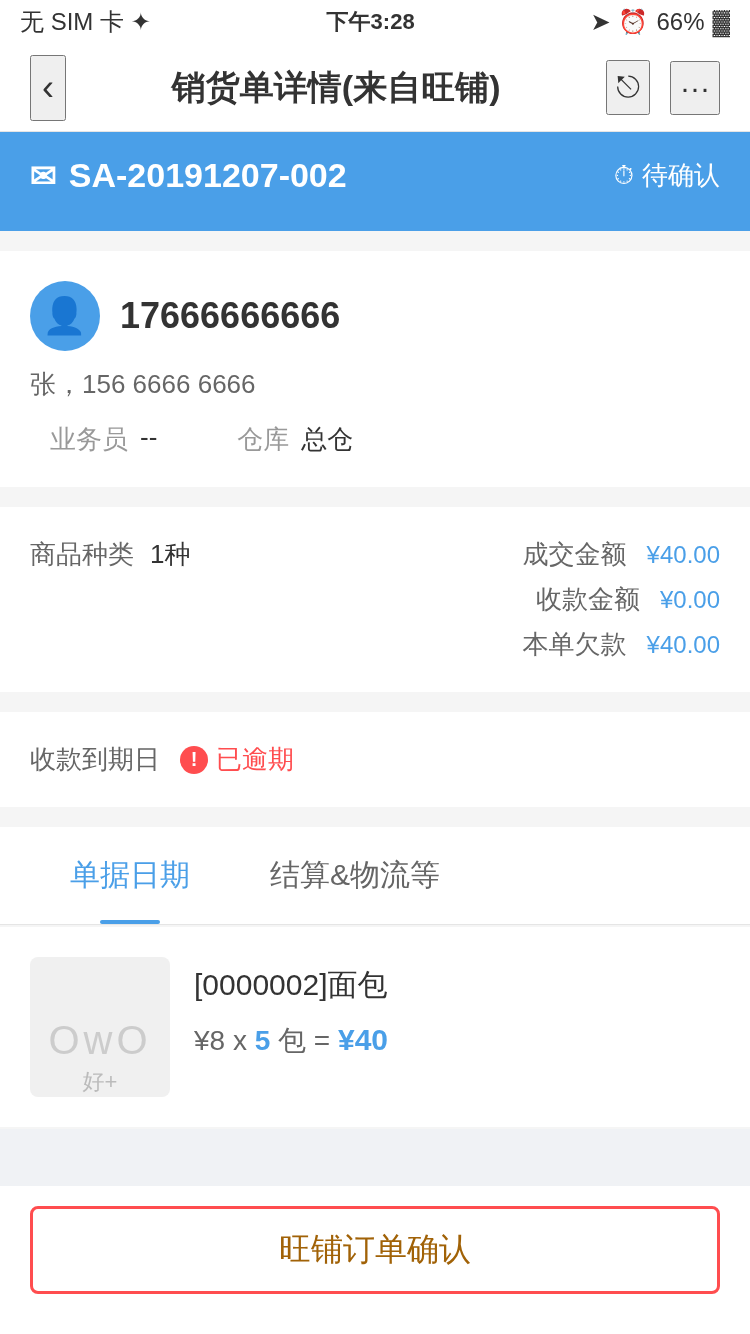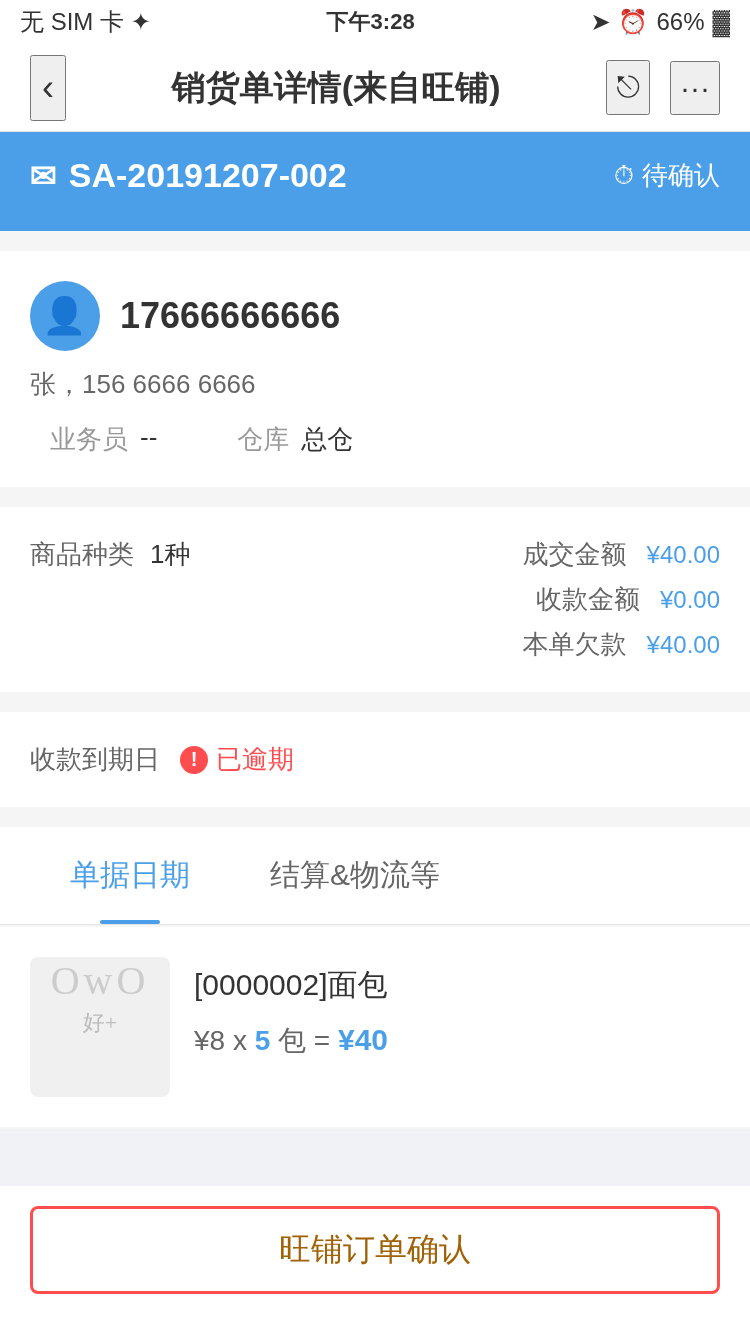--- a/index.html
+++ b/index.html
@@ -254,24 +254,23 @@
       display: flex;
       gap: 24px;
       align-items: flex-start;
     }
     .product-image {
       width: 140px;
       height: 140px;
       background: #f0f0f0;
       border-radius: 8px;
       display: flex;
-      align-items: flex-start;
+      align-items: flex-end;
       justify-content: center;
       flex-shrink: 0;
-      font-family: Liberation Serif, serif;
     }
     .product-logo {
       font-size: 48px;
       color: #ccc;
       display: flex;
       flex-direction: column;
       align-items: center;
       gap: 4px;
     }
     .product-logo-eyes {

